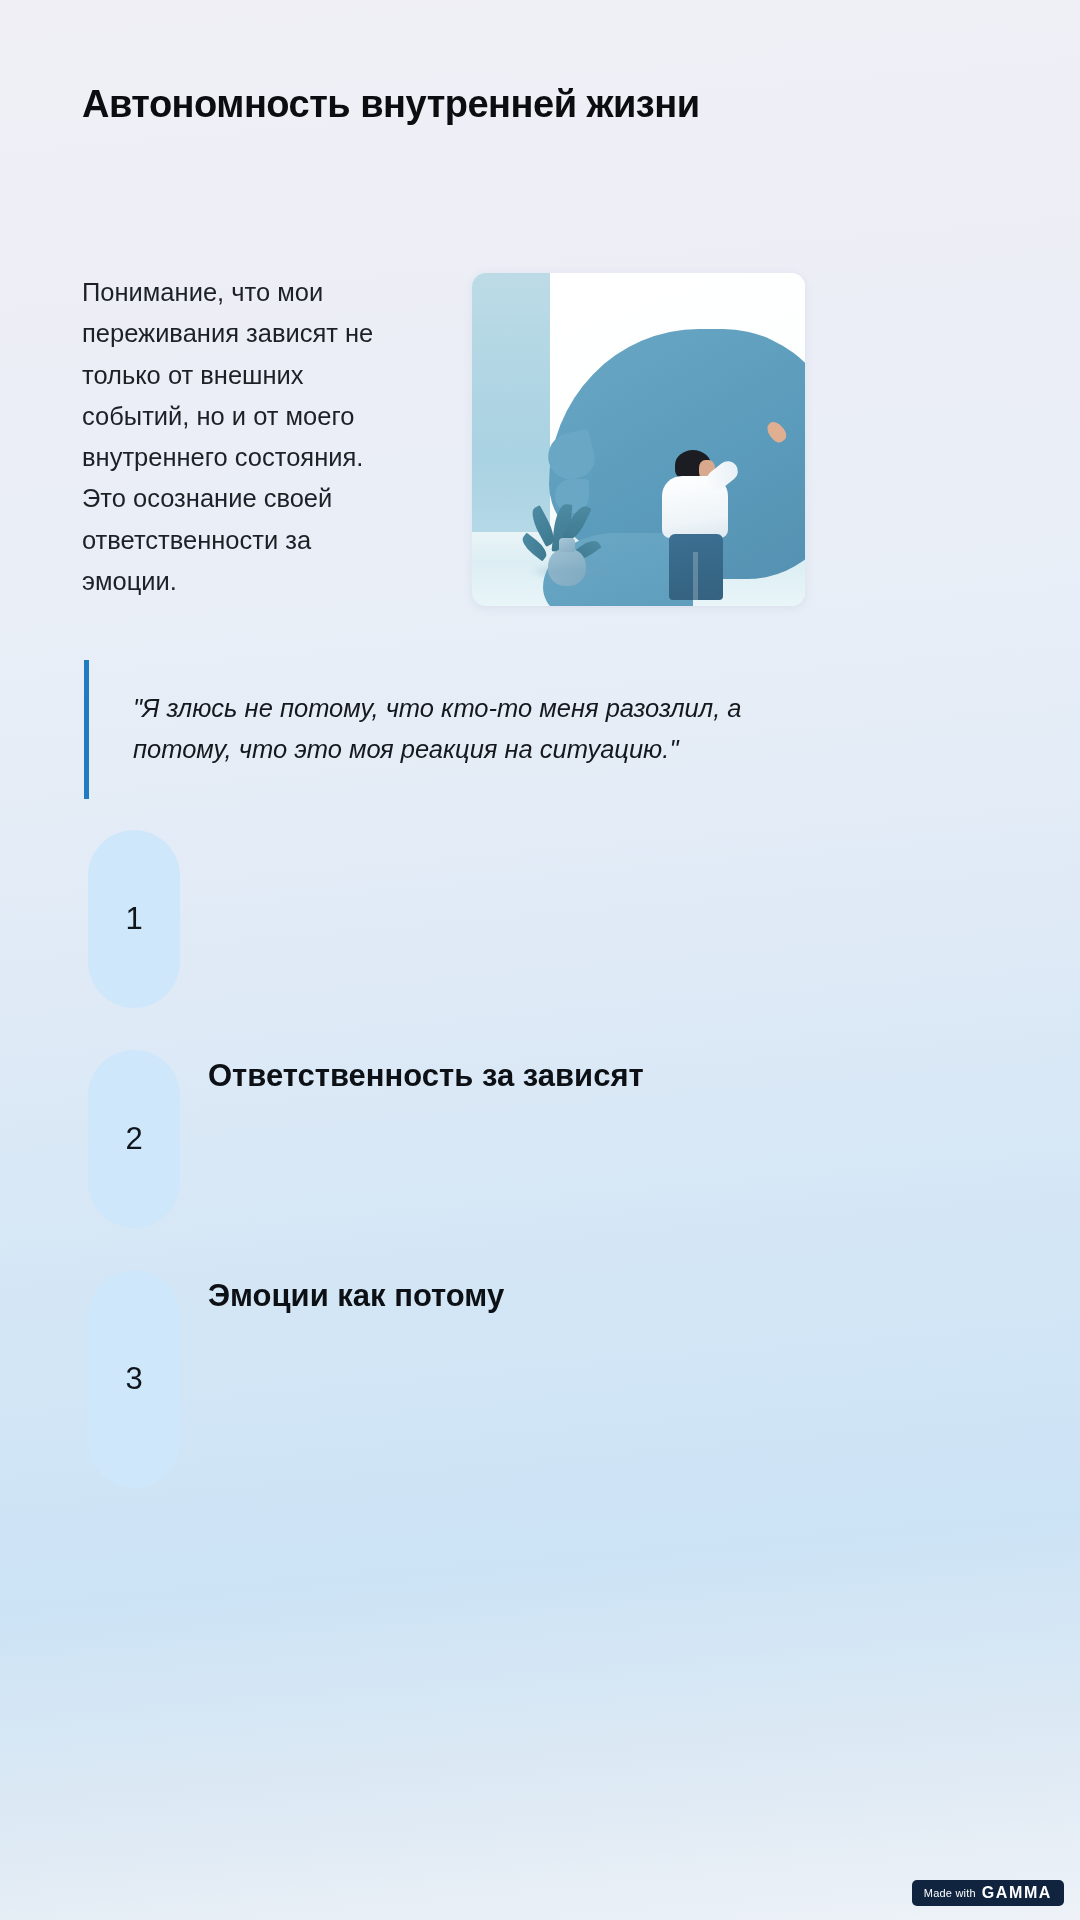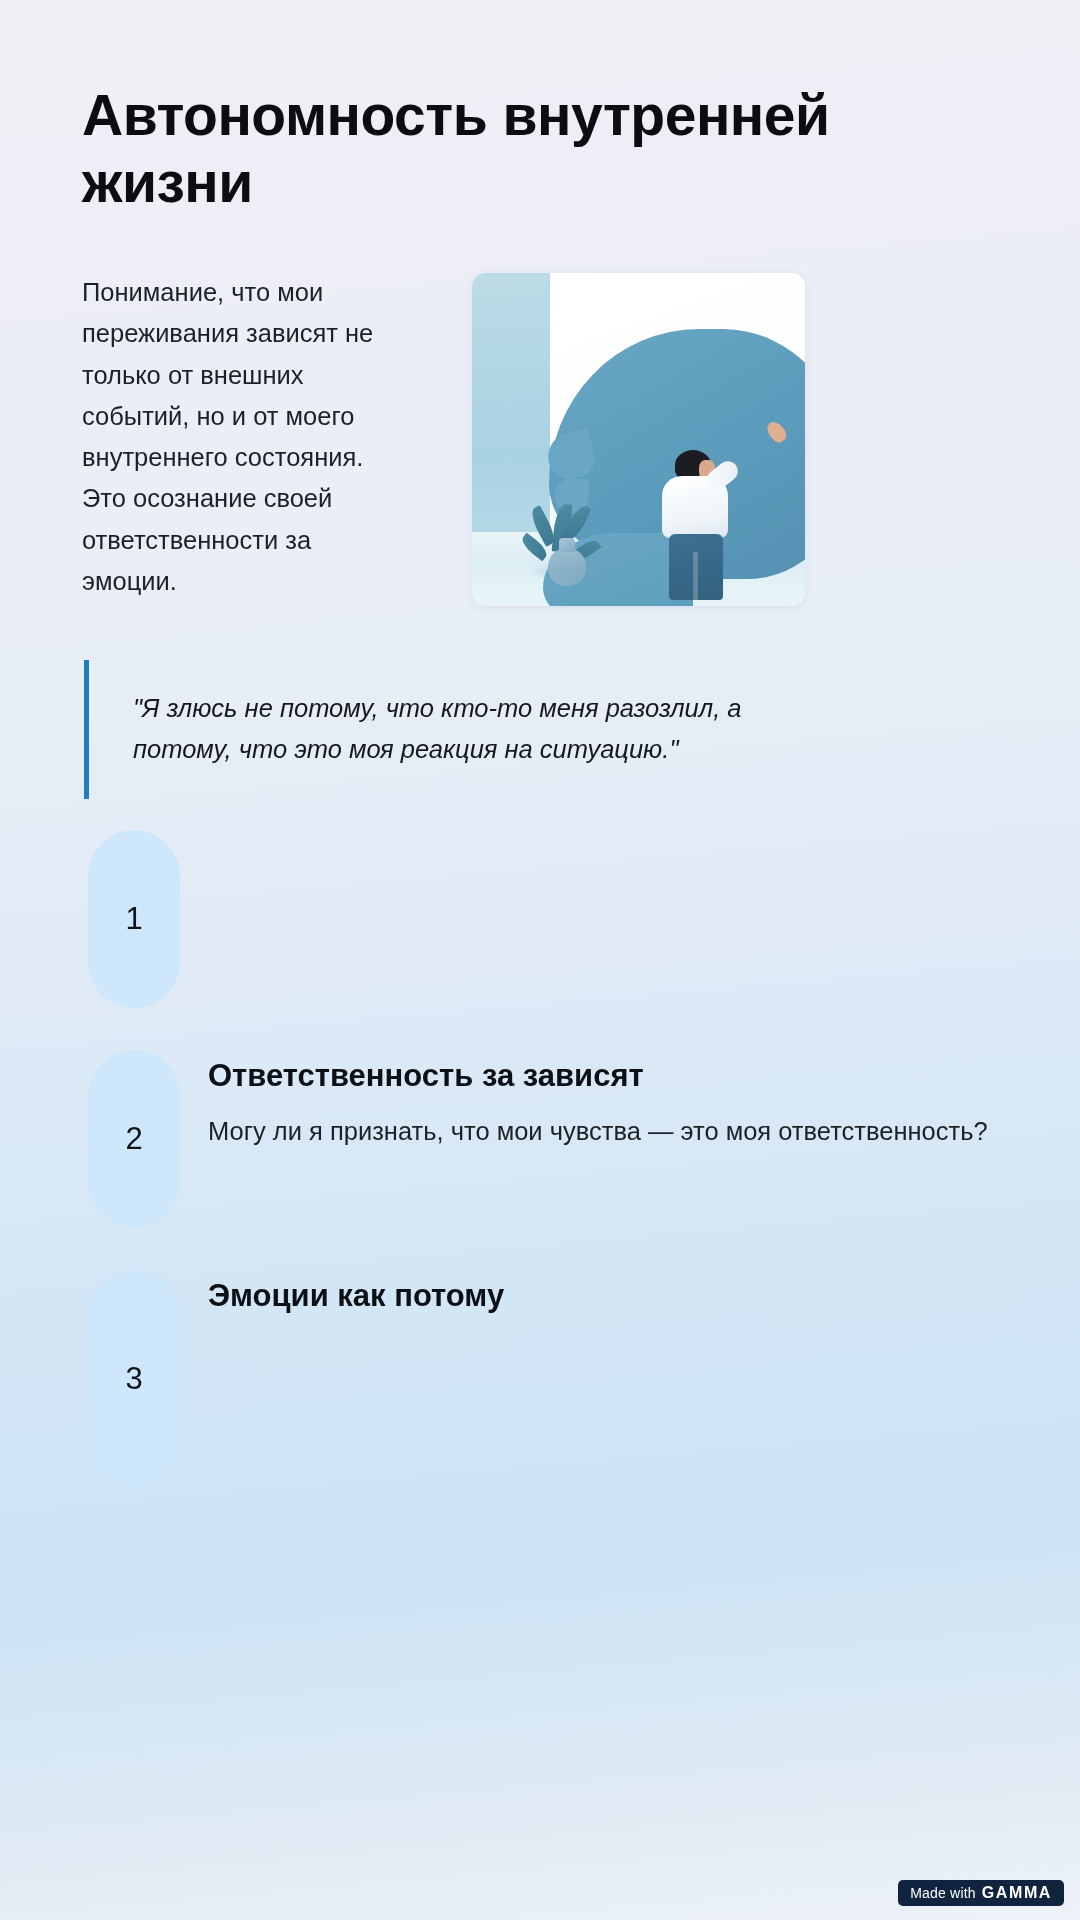--- a/index.html
+++ b/index.html
@@ -22,21 +22,21 @@
       #eef2f8 100%);
     position:relative;
   }
 
   .page { position:relative; width:1080px; height:1920px; }
 
   
   .title {
     position:absolute;
     left:82px; top:82px; width:760px;
-    font-size:57px;
+    font-size:38px;
     font-weight:700;
     line-height:1.17;
     letter-spacing:-0.5px;
     color:#0b0d10;
   }
 
   
   .intro {
     position:absolute;
     left:82px; top:272px;
@@ -246,21 +246,21 @@
     right:16px; bottom:14px;
     height:26px;
     padding:0 12px;
     background:#10243f;
     border-radius:5px;
     display:flex;
     align-items:center;
     gap:6px;
   }
   .badge-made {
-    font-size:14px;
+    font-size:11px;
     color:#ffffff;
     letter-spacing:.2px;
   }
   .badge-brand {
     font-size:16px;
     font-weight:700;
     color:#ffffff;
     letter-spacing:1.6px;
   }
 </style>
@@ -312,21 +312,20 @@
   <div class="cards">
 
     <div class="card h1">
       <div class="card-num">1</div>
     </div>
 
     <div class="card h2">
       <div class="card-num">2</div>
       <div class="card-body">
         <div class="card-title">Ответственность за зависят</div>
-        <div class="card-desc">Могу ли я признать, что мои чувства — это моя ответственность?</div>
       </div>
     </div>
 
     <div class="card h3">
       <div class="card-num">3</div>
       <div class="card-body">
         <div class="card-title">Эмоции как потому</div>
       </div>
     </div>
 

